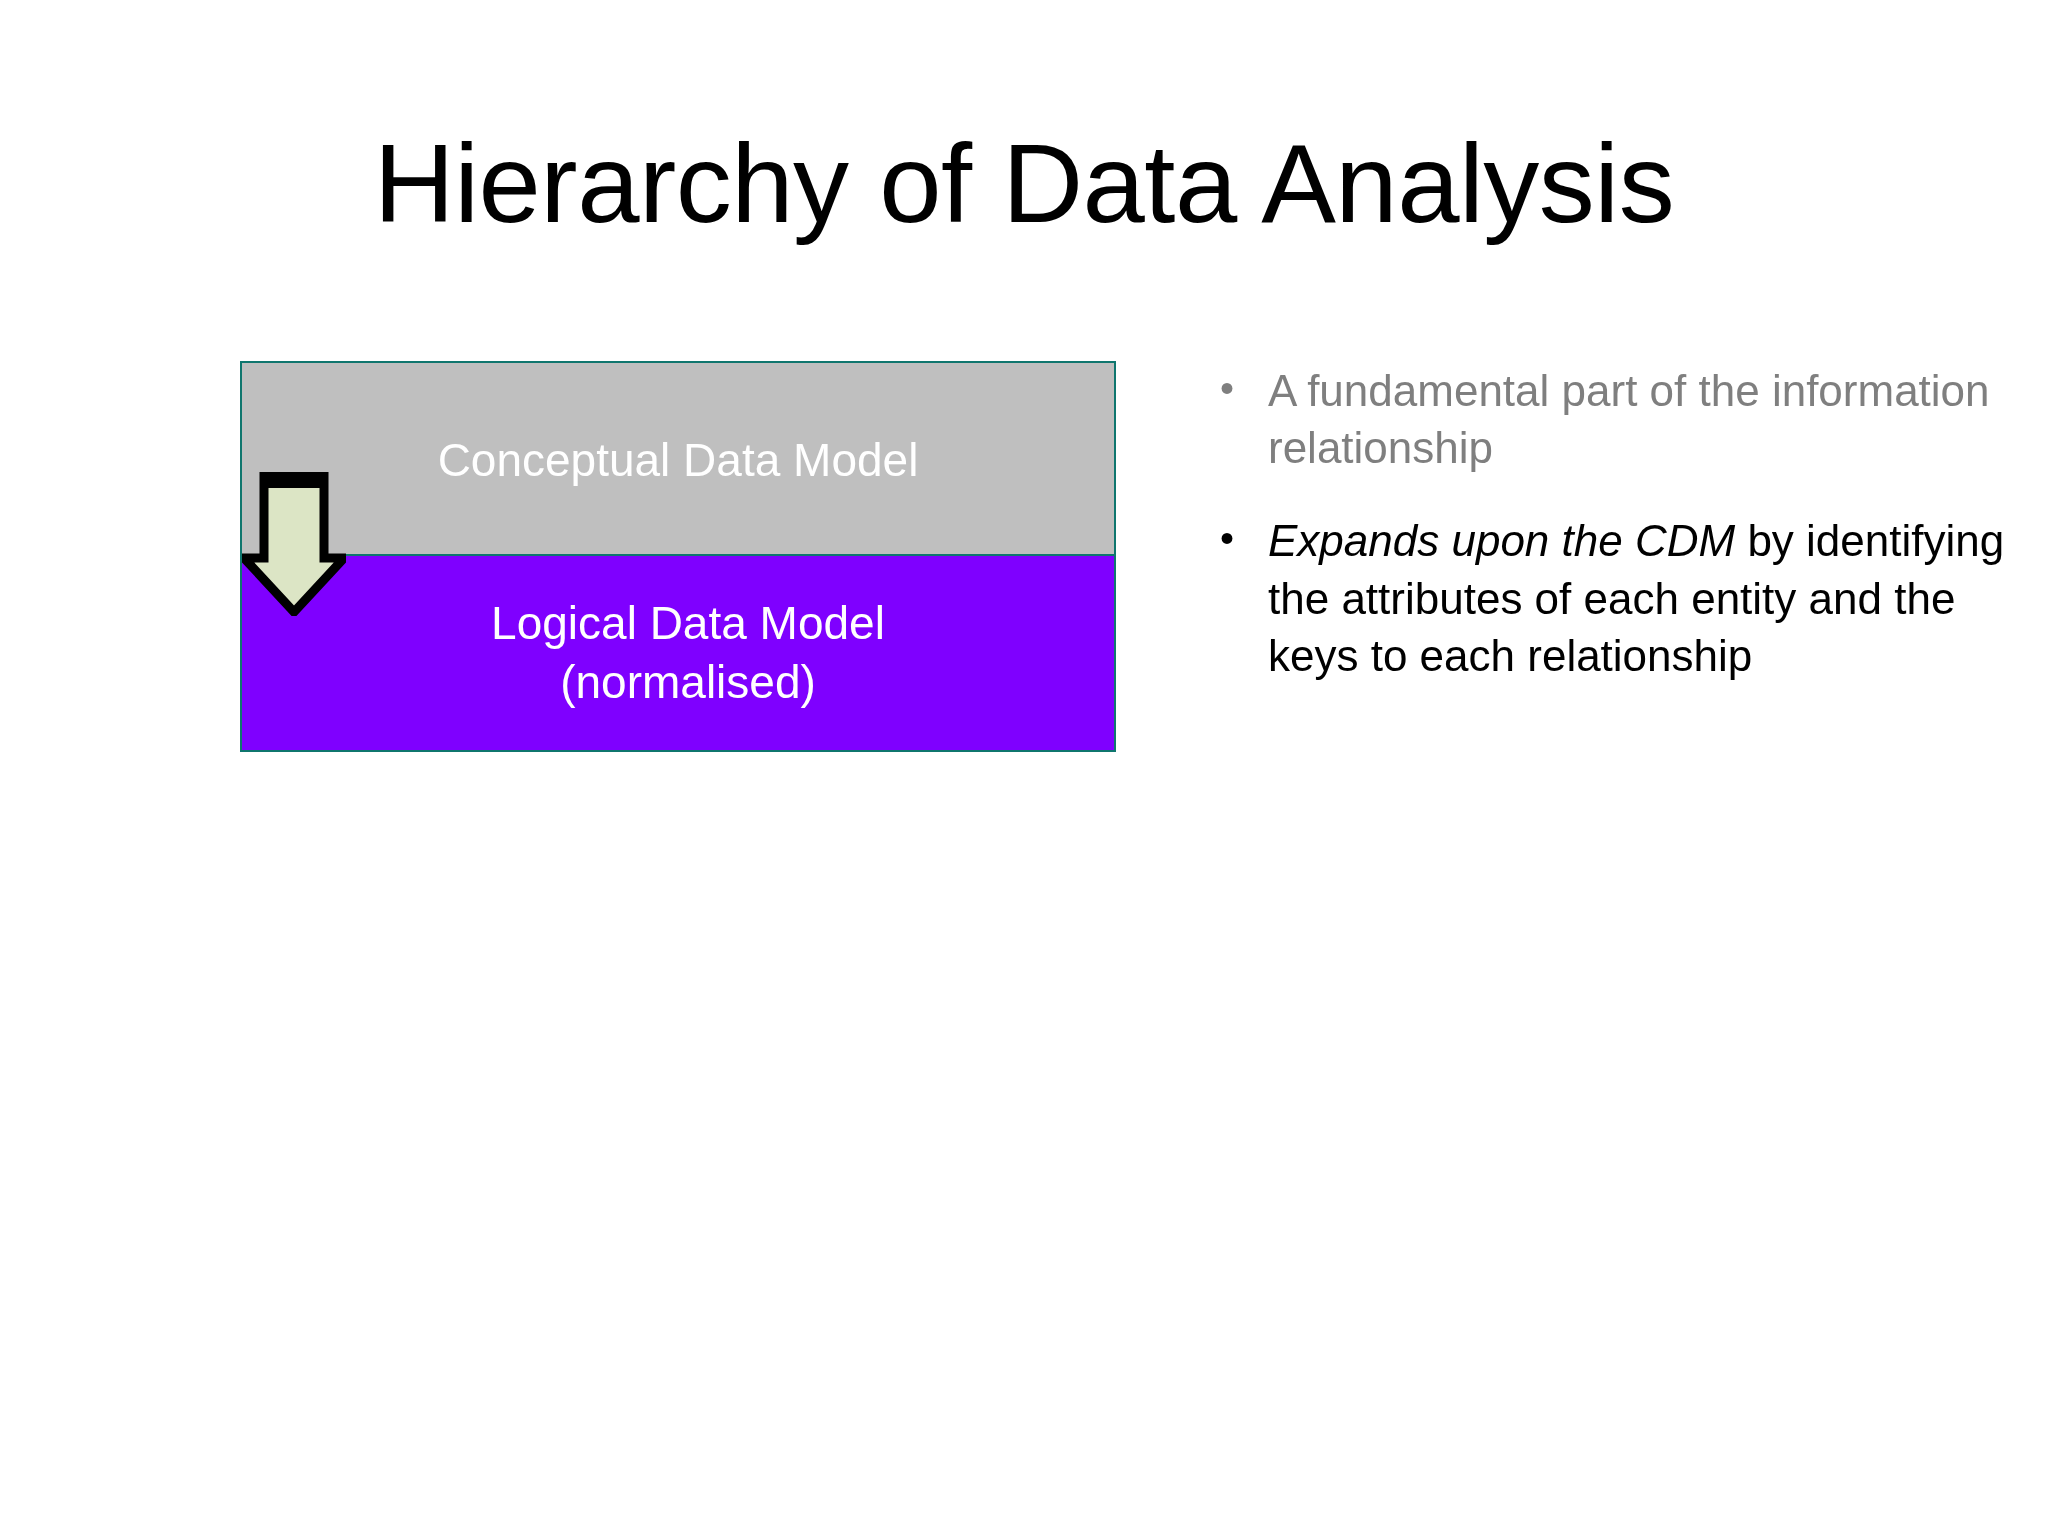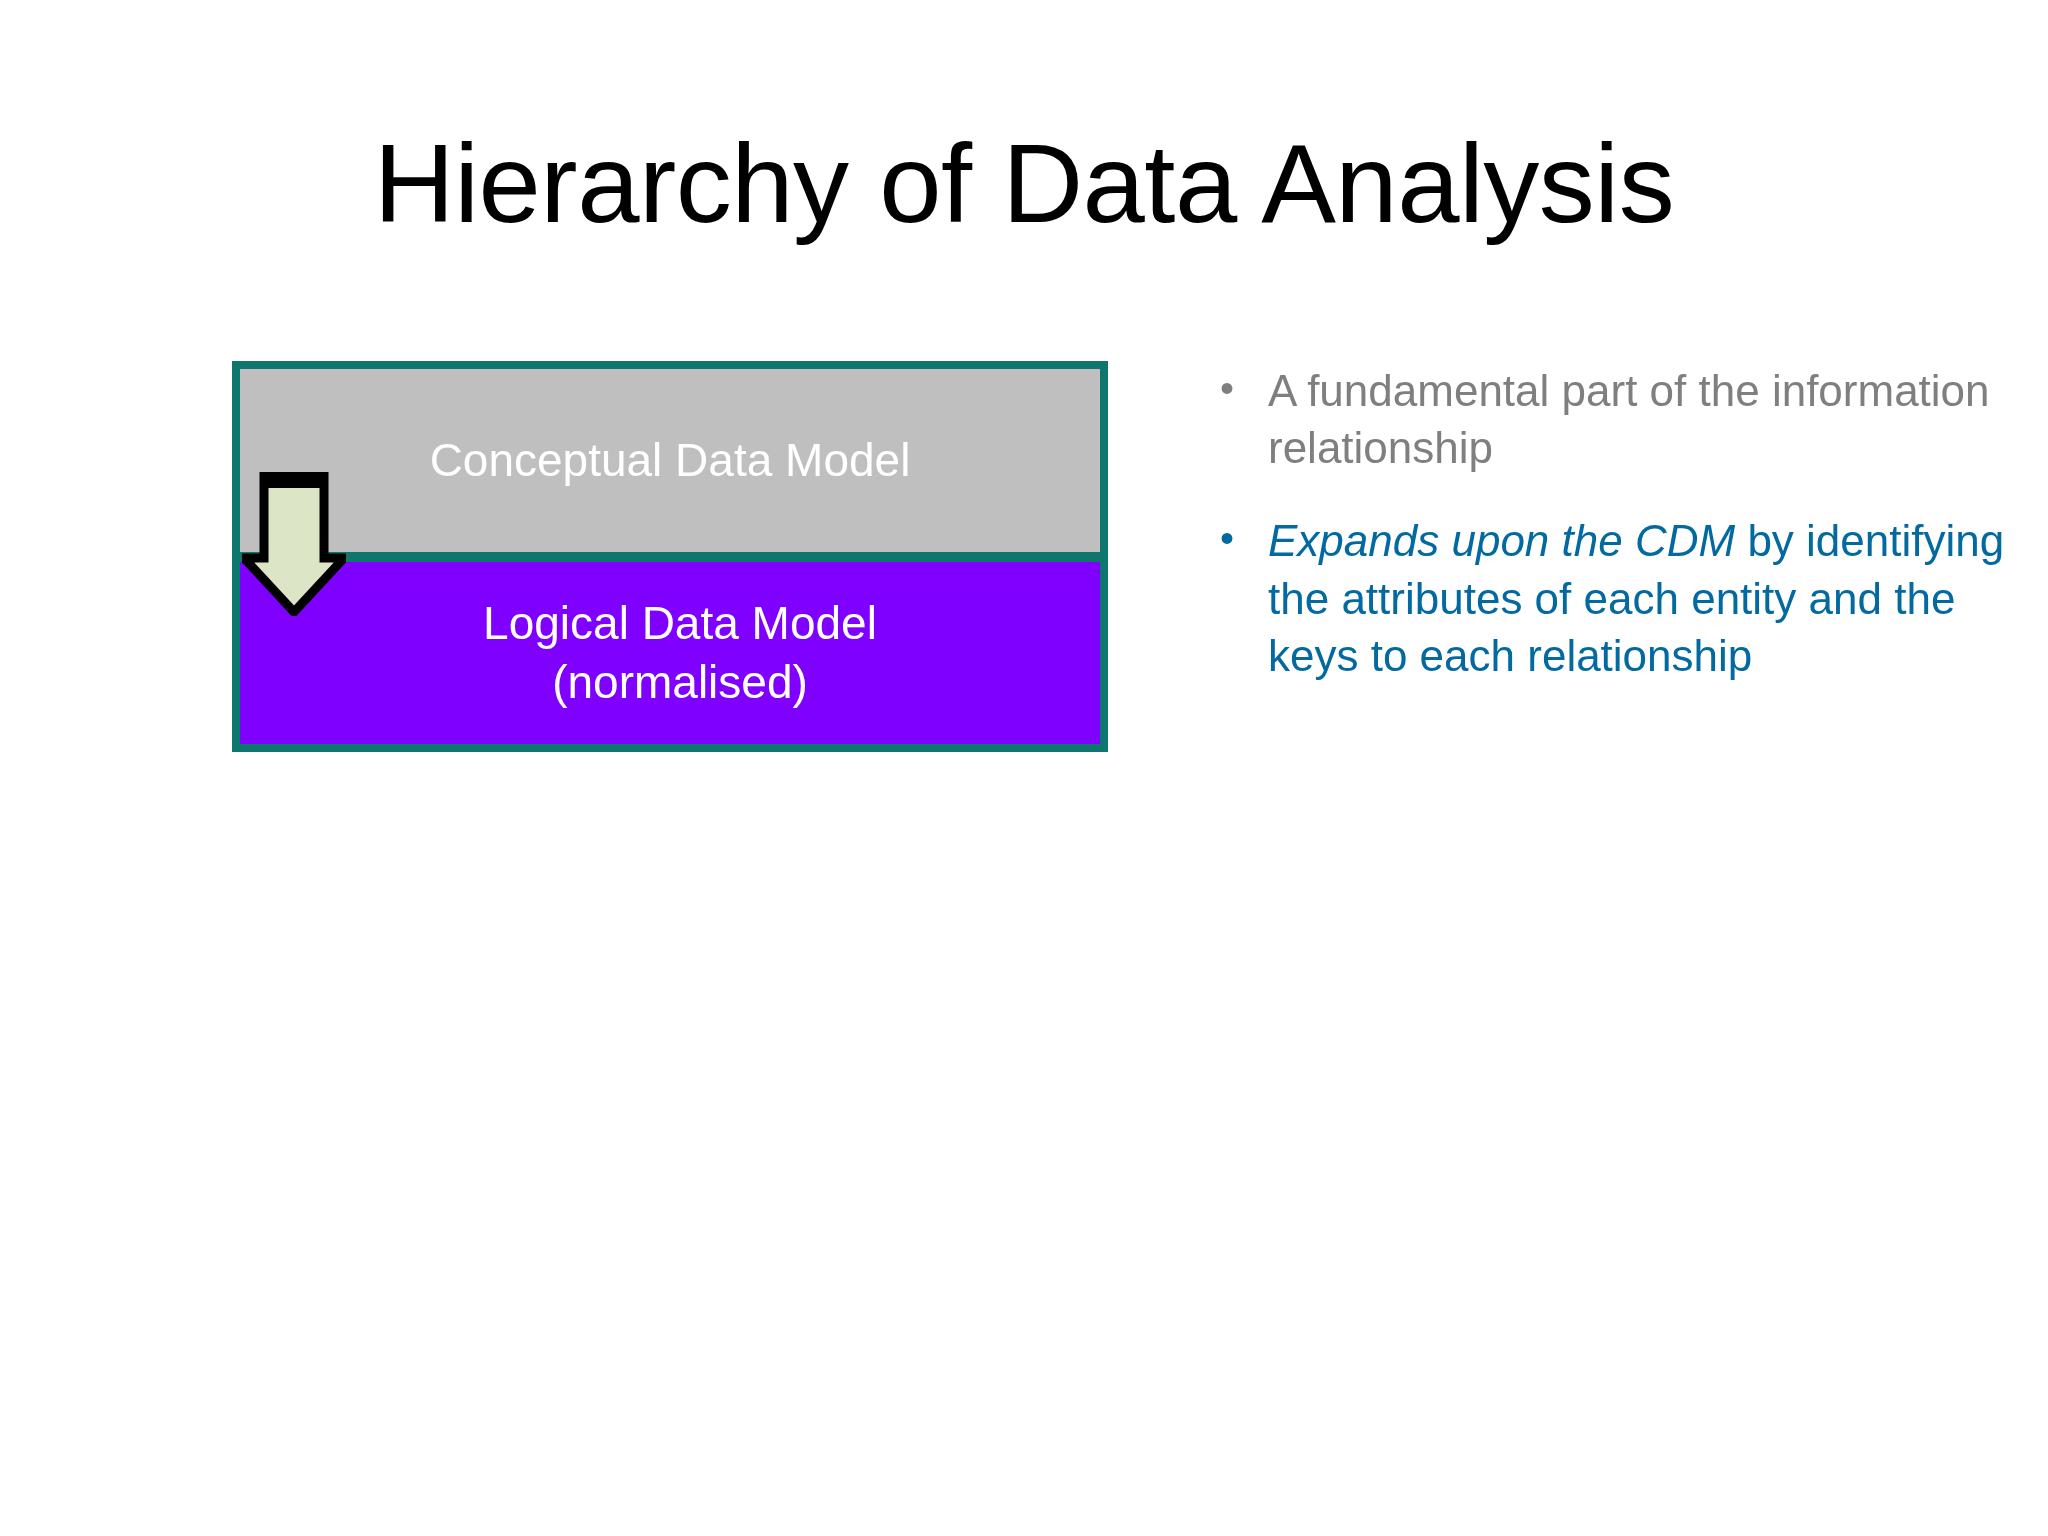--- a/index.html
+++ b/index.html
@@ -36,24 +36,24 @@
   .diagram {
     position: absolute;
     left: 232px;
     top: 361px;
     width: 876px;
     height: 391px;
   }
 
   .band {
     position: absolute;
-    left: 0;
+    left: 8px;
     width: 100%;
     box-sizing: border-box;
-    border: 8px solid #0f766e;
+    border: 2px solid #0f766e;
     display: flex;
     align-items: center;
     justify-content: center;
     text-align: center;
   }
 
   .band-cdm {
     top: 0;
     height: 199px;
     background: #bfbfbf;
@@ -97,21 +97,21 @@
     width: 800px;
   }
 
   .bullet {
     position: relative;
     padding-left: 56px;
     font-family: "Liberation Sans", sans-serif;
     font-size: 44px;
     line-height: 1.30;
     font-weight: 400;
-    color: #0369a1;
+    color: #000000;
     margin-bottom: 36px;
   }
 
   .bullet::before {
     content: "\2022";
     position: absolute;
     left: 8px;
     top: 0;
     font-size: 40px;
     line-height: 1.34;

